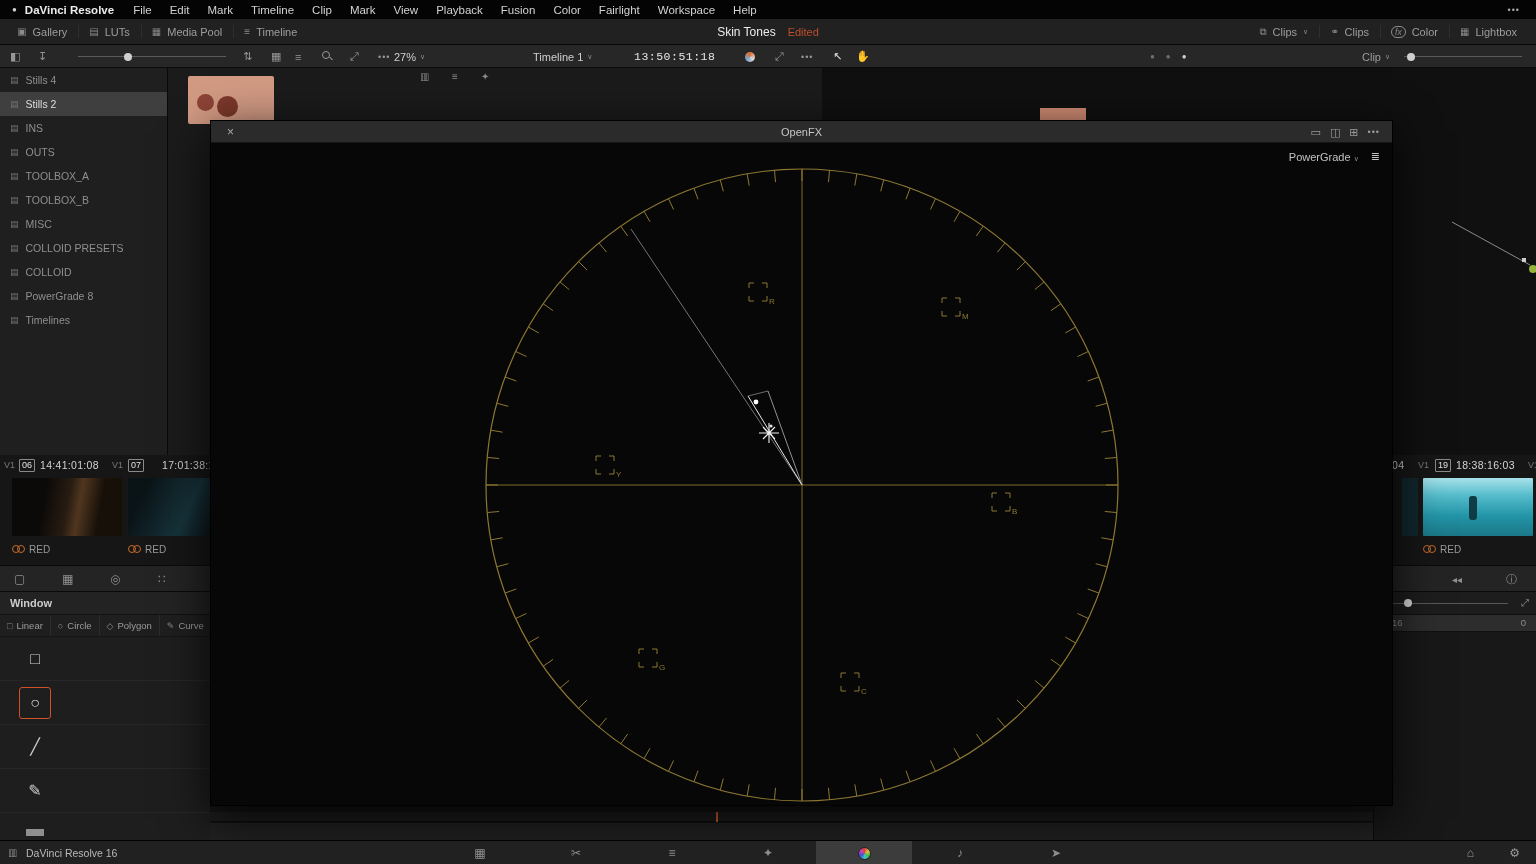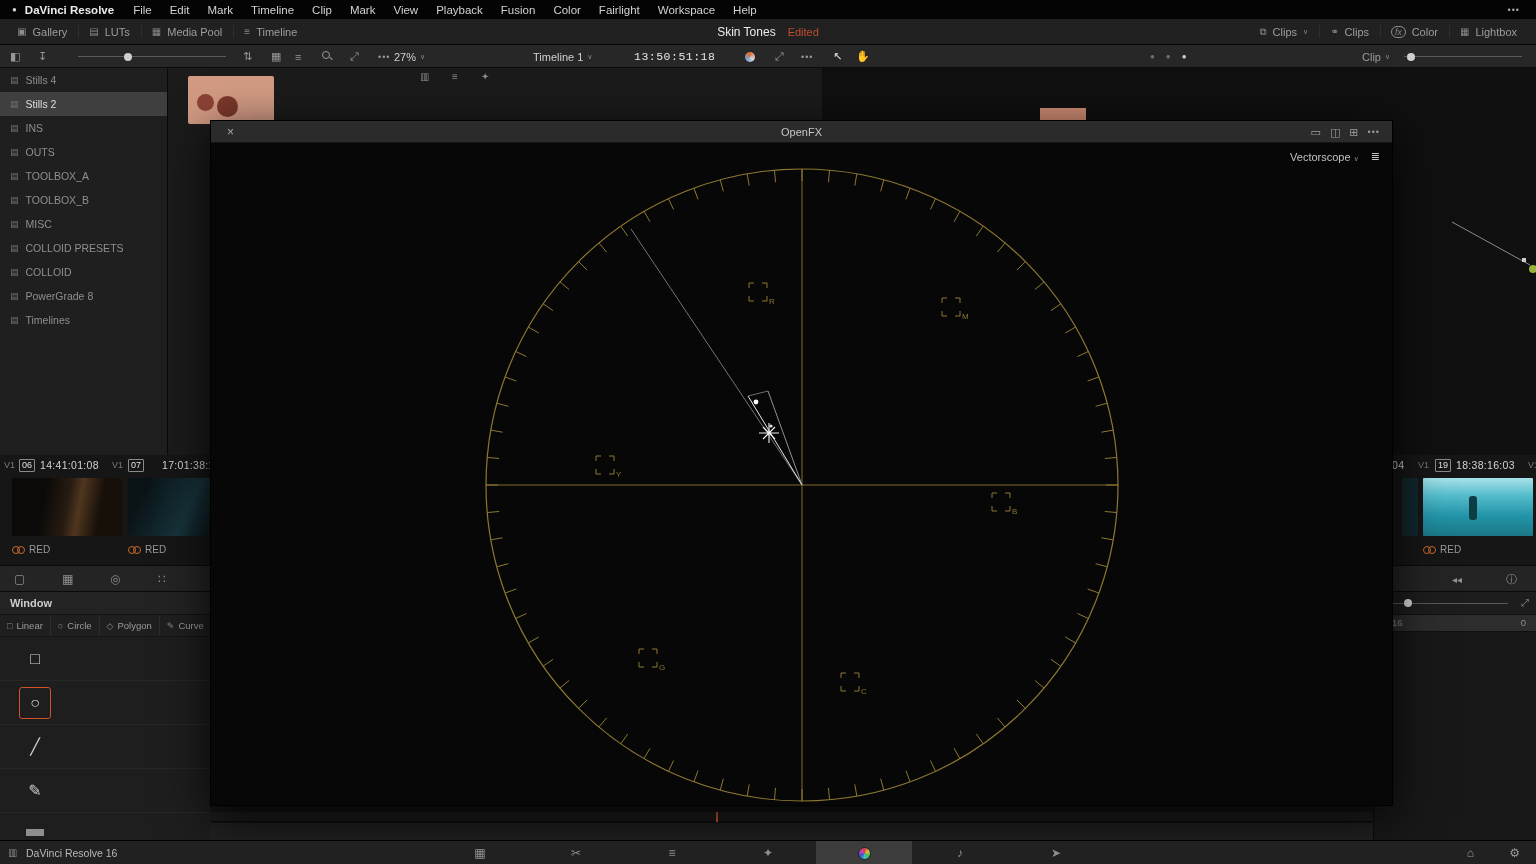--- a/index.html
+++ b/index.html
@@ -62,21 +62,21 @@
 .clips-strip{position:absolute;left:0;top:455px;width:1536px;height:110px;background:#161616;overflow:hidden}
 .cs-track{position:absolute;top:5px;font-size:9px;color:#787878}
 .cs-num{position:absolute;top:4px;border:1px solid #8a8a8a;border-radius:1px;font-size:9px;line-height:11px;padding:0 2px;color:#e0e0e0}
 .cs-tc{position:absolute;top:4px;font-size:10.5px;color:#d2d2d2;letter-spacing:.3px}
 .cs-thumb{position:absolute;top:23px;width:110px;height:58px;border-radius:1px;overflow:hidden}
 .t1{background:linear-gradient(100deg,#0c0a08 30%,#281c12 50%,#50361f 60%,#171009 78%)}
 .t2{background:linear-gradient(115deg,#0a1316 15%,#17343c 55%,#0a1013 85%)}
 .t2b{background:#11272d}
 .t3{background:linear-gradient(180deg,#a7e2ea 0%,#55bccb 30%,#2395a8 65%,#1b7787 100%)}
 .person{position:absolute;left:46px;top:18px;width:8px;height:24px;border-radius:3px;background:#0e3d46}
-.cs-red{position:absolute;top:89px;display:flex;align-items:center;gap:4px;font-size:10px;color:#9a9a9a}
+.cs-red{position:absolute;top:89px;display:flex;gap:4px;font-size:10px;color:#9a9a9a}
 .link-icon{position:relative;display:inline-block;width:13px;height:9px}
 .link-icon::before,.link-icon::after{content:"";position:absolute;top:1px;width:6px;height:6px;border:1.3px solid #c96a2a;border-radius:50%}
 .link-icon::before{left:0}
 .link-icon::after{left:5px}
 
 
 .tools-strip{position:absolute;left:0;top:565px;width:1536px;height:27px;background:#242424;border-top:1px solid #0a0a0a;border-bottom:1px solid #0a0a0a}
 .tl-ic{position:absolute;top:0;line-height:27px;font-size:12px;color:#8f8f8f}
 
 
@@ -443,21 +443,21 @@
       <span class="sc-close">×</span>
       <span class="sc-title">OpenFX</span>
       <span class="sc-icons">
         <span>▭</span>
         <span>◫</span>
         <span>⊞</span>
         <span class="mini">•••</span>
       </span>
     </div>
     <div class="sc-subrow">
-      <span><span>Vectorscope</span> <i class="chev">∨</i></span>
+      <span><span>PowerGrade</span> <i class="chev">∨</i></span>
       <span>≣</span>
     </div>
     <svg id="vscope" viewBox="0 0 1183 664">
         <circle cx="591" cy="342" r="316" fill="none" stroke="#8d7832" stroke-width="1.2"></circle>
         <line x1="907" y1="342" x2="895" y2="342" stroke="#8d7832" stroke-width="1"></line>
         <line x1="905.7975245969916" y1="369.54121470826" x2="893.8431882198906" y2="368.4953457952881" stroke="#8d7832" stroke-width="1"></line>
         <line x1="902.1992499518577" y1="396.87282414275" x2="890.3815569157113" y2="394.7890460107468" stroke="#8d7832" stroke-width="1"></line>
         <line x1="896.2325611073456" y1="423.78681825239653" x2="884.6414511918767" y2="420.6809897111663" stroke="#8d7832" stroke-width="1"></line>
         <line x1="887.9428681683471" y1="450.0783652909113" x2="876.6665567189161" y2="445.9741235710033" stroke="#8d7832" stroke-width="1"></line>
         <line x1="877.3932607035814" y1="475.54737071006105" x2="866.5175672591415" y2="470.4759515691726" stroke="#8d7832" stroke-width="1"></line>

